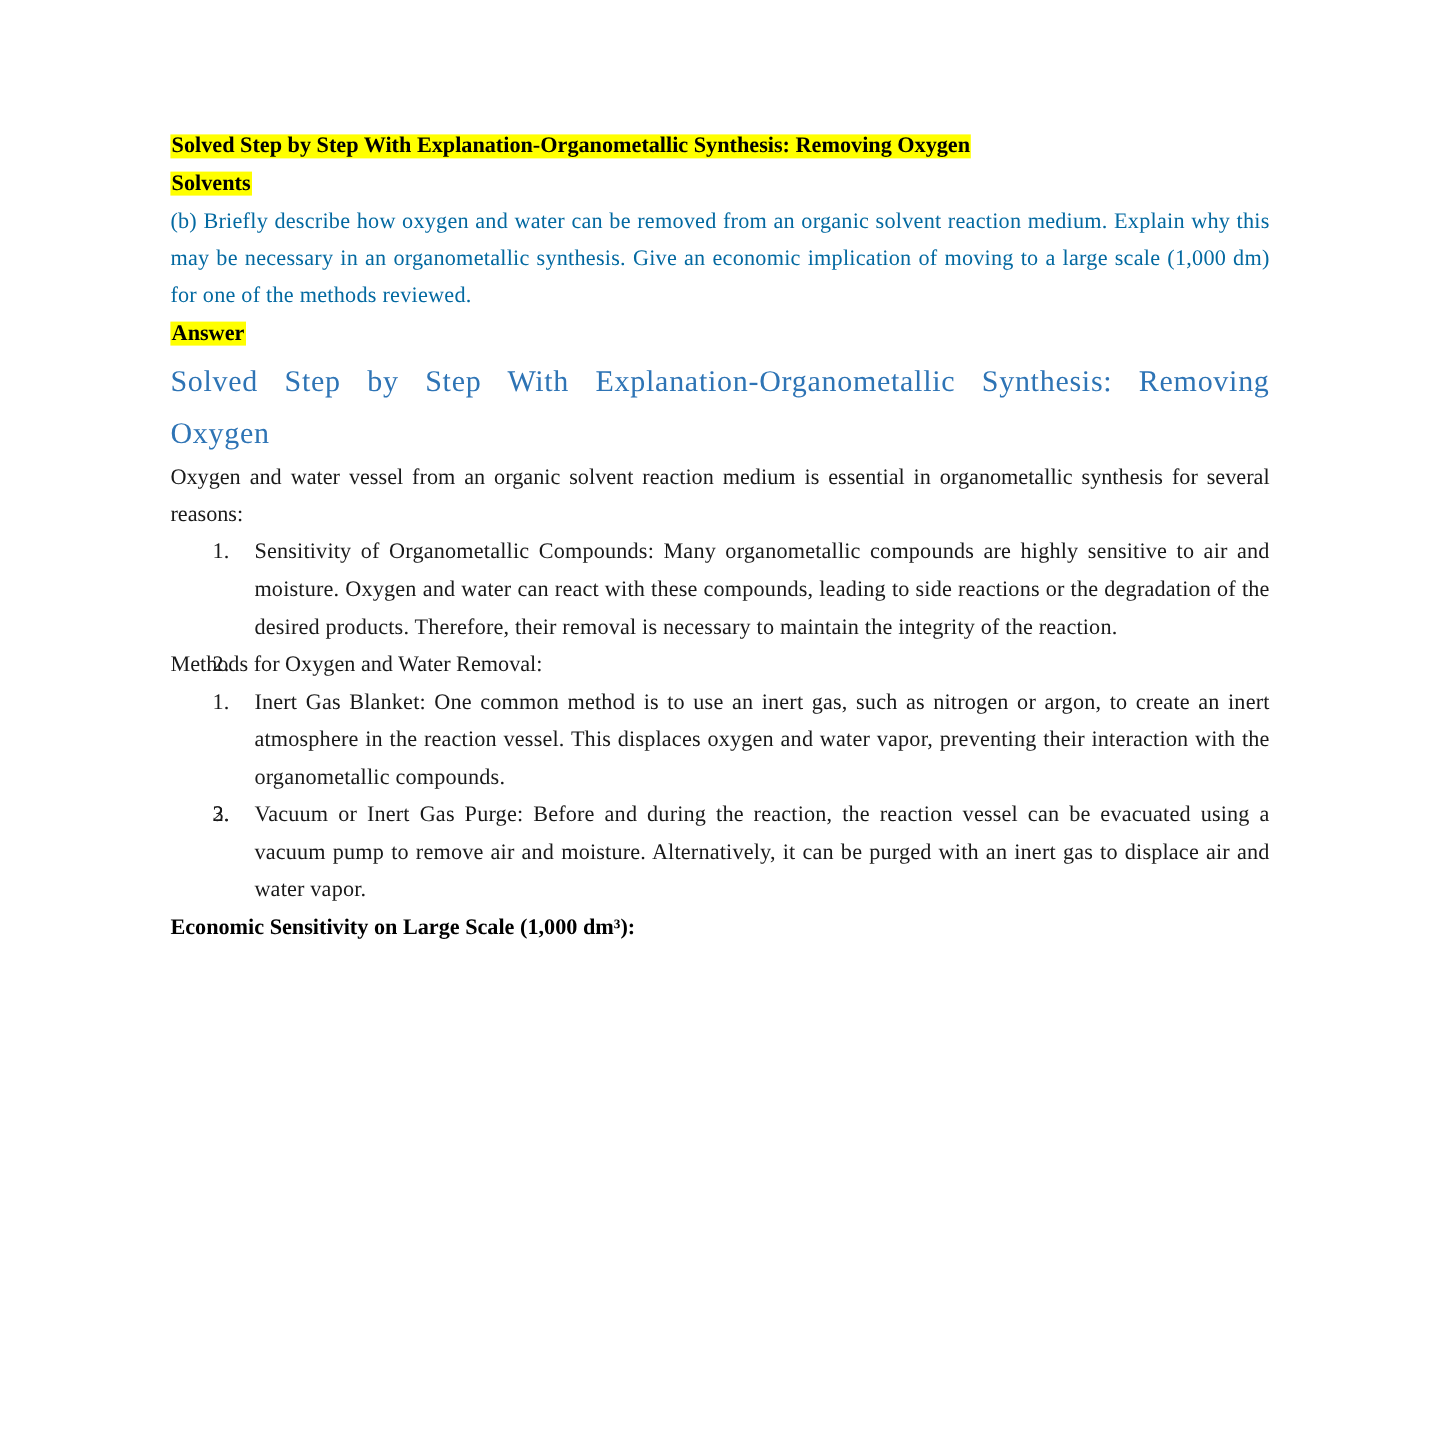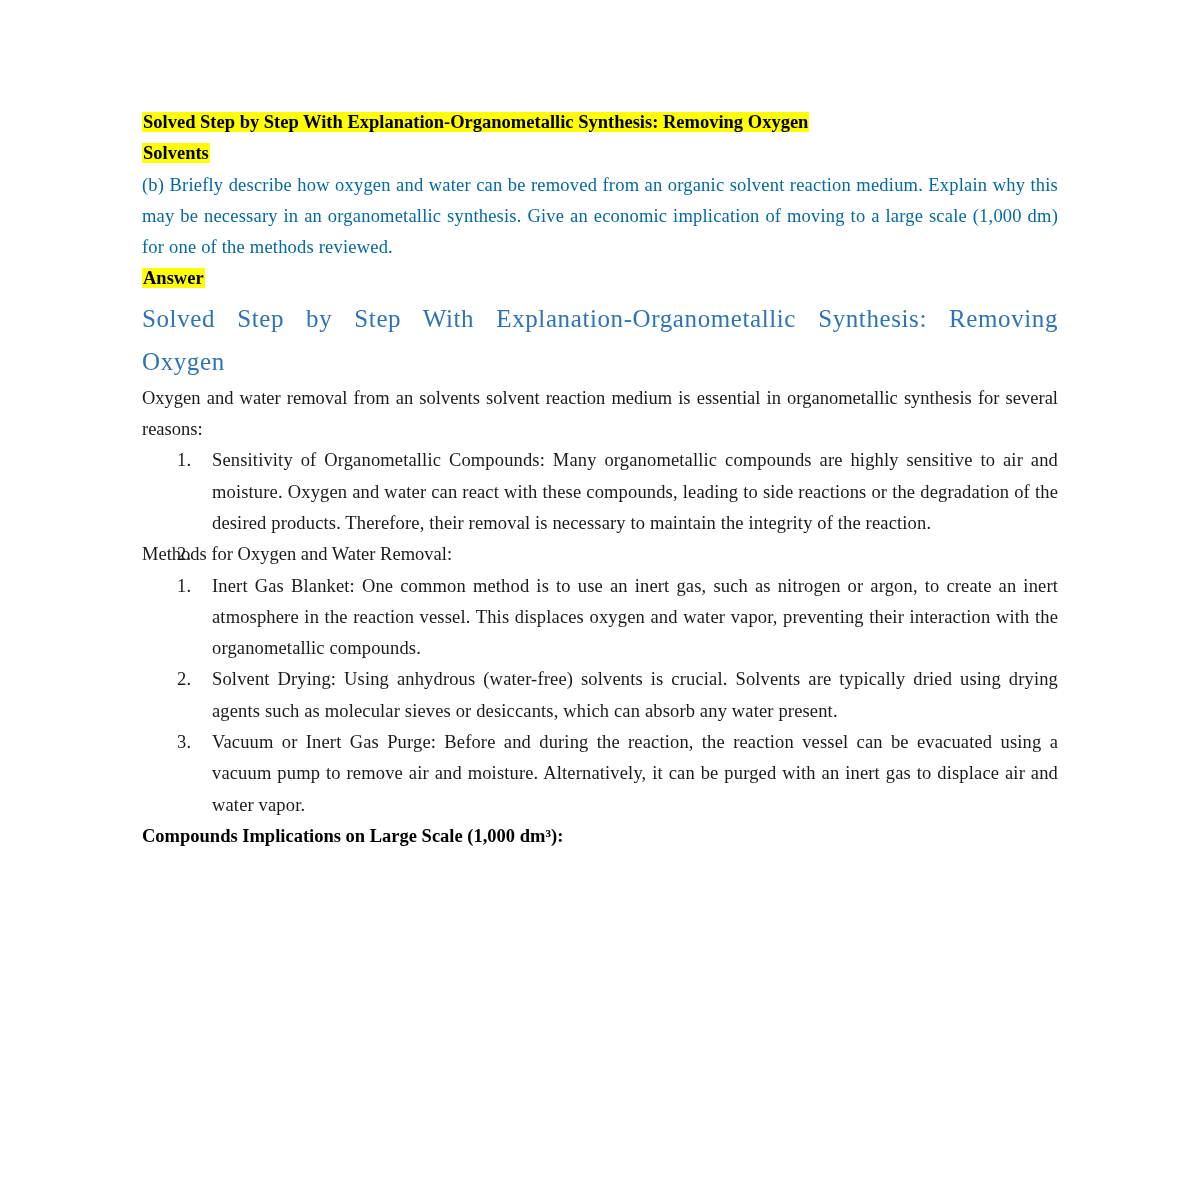--- a/index.html
+++ b/index.html
@@ -33,44 +33,43 @@
 
   <div class="line q">(b) Briefly describe how oxygen and water can be removed from an organic solvent reaction medium. Explain why this may be necessary in an organometallic synthesis. Give an economic implication of moving to a large scale (1,000 dm) for one of the methods reviewed.</div>
 
   <div class="line">
     <span class="hl">Answer</span>
   </div>
 
   <div class="blue-head">Solved Step by Step With  Explanation-Organometallic Synthesis: Removing Oxygen</div>
 
 
-  <div class="line body">Oxygen and water removal from an solvents solvent reaction medium is essential in organometallic synthesis for several reasons:</div>
+  <div class="line body">Oxygen and water vessel from an organic solvent reaction medium is essential in organometallic synthesis for several reasons:</div>
 
   <ol>
     <li>
       <span class="num">1.</span>
       <span>Sensitivity of Organometallic Compounds: Many organometallic compounds are highly sensitive to air and moisture. Oxygen and water can react with these compounds, leading to side reactions or the degradation of the desired products. Therefore, their removal is necessary to maintain the integrity of the reaction.</span>
     </li>
     <li>
       <span class="num">2.</span>
     </li>
   </ol>
 
   <div class="line">Methods for Oxygen and Water Removal:</div>
 
   <ol>
     <li>
       <span class="num">1.</span>
       <span>Inert Gas Blanket: One common method is to use an inert gas, such as nitrogen or argon, to create an inert atmosphere in the reaction vessel. This displaces oxygen and water vapor, preventing their interaction with the organometallic compounds.</span>
     </li>
     <li>
       <span class="num">2.</span>
-      <span>Solvent Drying: Using anhydrous (water-free) solvents is crucial. Solvents are typically dried using drying agents such as molecular sieves or desiccants, which can absorb any water present.</span>
     </li>
     <li>
       <span class="num">3.</span>
       <span>Vacuum or Inert Gas Purge: Before and during the reaction, the reaction vessel can be evacuated using a vacuum pump to remove air and moisture. Alternatively, it can be purged with an inert gas to displace air and water vapor.</span>
     </li>
   </ol>
 
-  <div class="line bold">Compounds Implications on Large Scale (1,000 dm³):</div>
+  <div class="line bold">Economic Sensitivity on Large Scale (1,000 dm³):</div>
 
 </div>
 
 </body></html>

